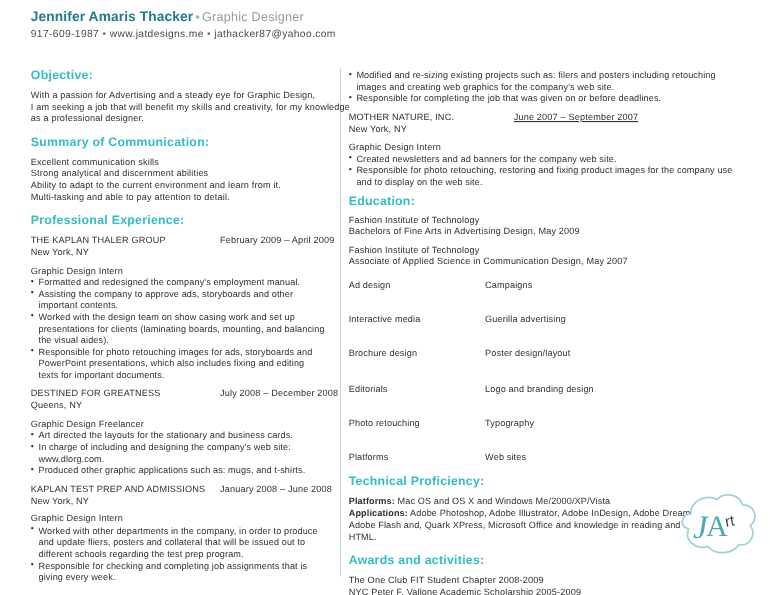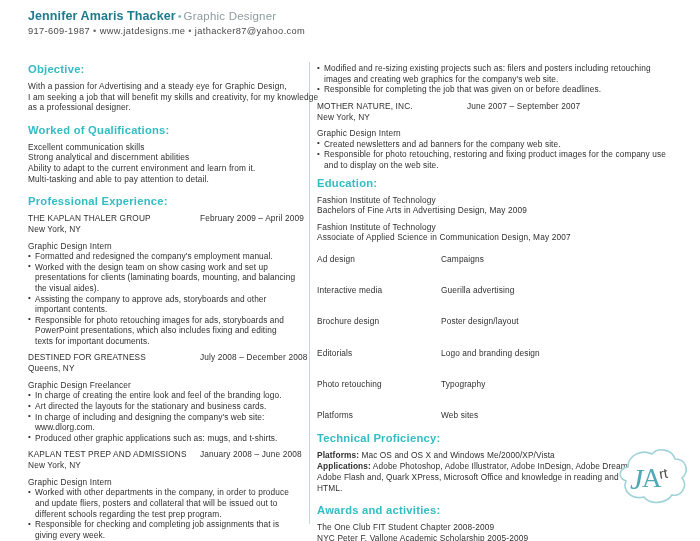--- a/index.html
+++ b/index.html
@@ -100,21 +100,21 @@
     line-height: 10.8px;
     color: #303030;
     letter-spacing: 0.15px;
     white-space: nowrap;
   }
   .job-head .date {
     position: absolute;
     left: 172px;
     top: 0;
   }
-  .col-right .job-head .date { left: 150px; }
+  .col-right .job-head .date { left: 150px; text-decoration: underline; }
 
   .bullets { margin: 0; padding: 0; list-style: none; }
   .bullets li {
     font-size: 8.3px;
     line-height: 10.6px;
     color: #303030;
     letter-spacing: 0.1px;
     padding-left: 7px;
     position: relative;
     text-indent: 0;
@@ -181,58 +181,57 @@
   <div class="col col-left">
 
     <div class="sect-block">
       <h2 class="sect">Objective:</h2>
       <div class="ln">With a passion for Advertising and a steady eye for Graphic Design,</div>
       <div class="ln">I am seeking a job that will benefit my skills and creativity, for my knowledge</div>
       <div class="ln">as a professional designer.</div>
     </div>
 
     <div class="sect-block">
-      <h2 class="sect">Worked of Qualifications:</h2>
+      <h2 class="sect">Summary of Communication:</h2>
       <div class="ln">Excellent communication skills</div>
       <div class="ln">Strong analytical and discernment abilities</div>
       <div class="ln">Ability to adapt to the current environment and learn from it.</div>
       <div class="ln">Multi-tasking and able to pay attention to detail.</div>
     </div>
 
     <div class="sect-block">
       <h2 class="sect">Professional Experience:</h2>
 
       <div>
         <div class="job-head">
           <span>THE KAPLAN THALER GROUP</span>
           <span class="date">February 2009 – April 2009</span>
         </div>
         <div class="ln">New York, NY</div>
         <div class="gap"></div>
         <div class="ln">Graphic Design Intern</div>
         <ul class="bullets">
           <li class="wrap">Formatted and redesigned the company's employment manual.</li>
+          <li class="wrap">Assisting the company to approve ads, storyboards and other important contents.</li>
           <li class="wrap">Worked with the design team on show casing work and set up presentations for clients (laminating boards, mounting, and balancing the visual aides).</li>
-          <li class="wrap">Assisting the company to approve ads, storyboards and other important contents.</li>
           <li class="wrap">Responsible for photo retouching images for ads, storyboards and PowerPoint presentations, which also includes fixing and editing texts for important documents.</li>
         </ul>
       </div>
 
       <div class="gap"></div>
 
       <div>
         <div class="job-head">
           <span>DESTINED FOR GREATNESS</span>
           <span class="date">July 2008 – December 2008</span>
         </div>
         <div class="ln">Queens, NY</div>
         <div class="gap"></div>
         <div class="ln">Graphic Design Freelancer</div>
         <ul class="bullets">
-          <li class="wrap">In charge of creating the entire look and feel of the branding logo.</li>
           <li class="wrap">Art directed the layouts for the stationary and business cards.</li>
           <li class="wrap">In charge of including and designing the company's web site: www.dlorg.com.</li>
           <li class="wrap">Produced other graphic applications such as: mugs, and t-shirts.</li>
         </ul>
       </div>
 
       <div class="gap"></div>
 
       <div>
         <div class="job-head">

